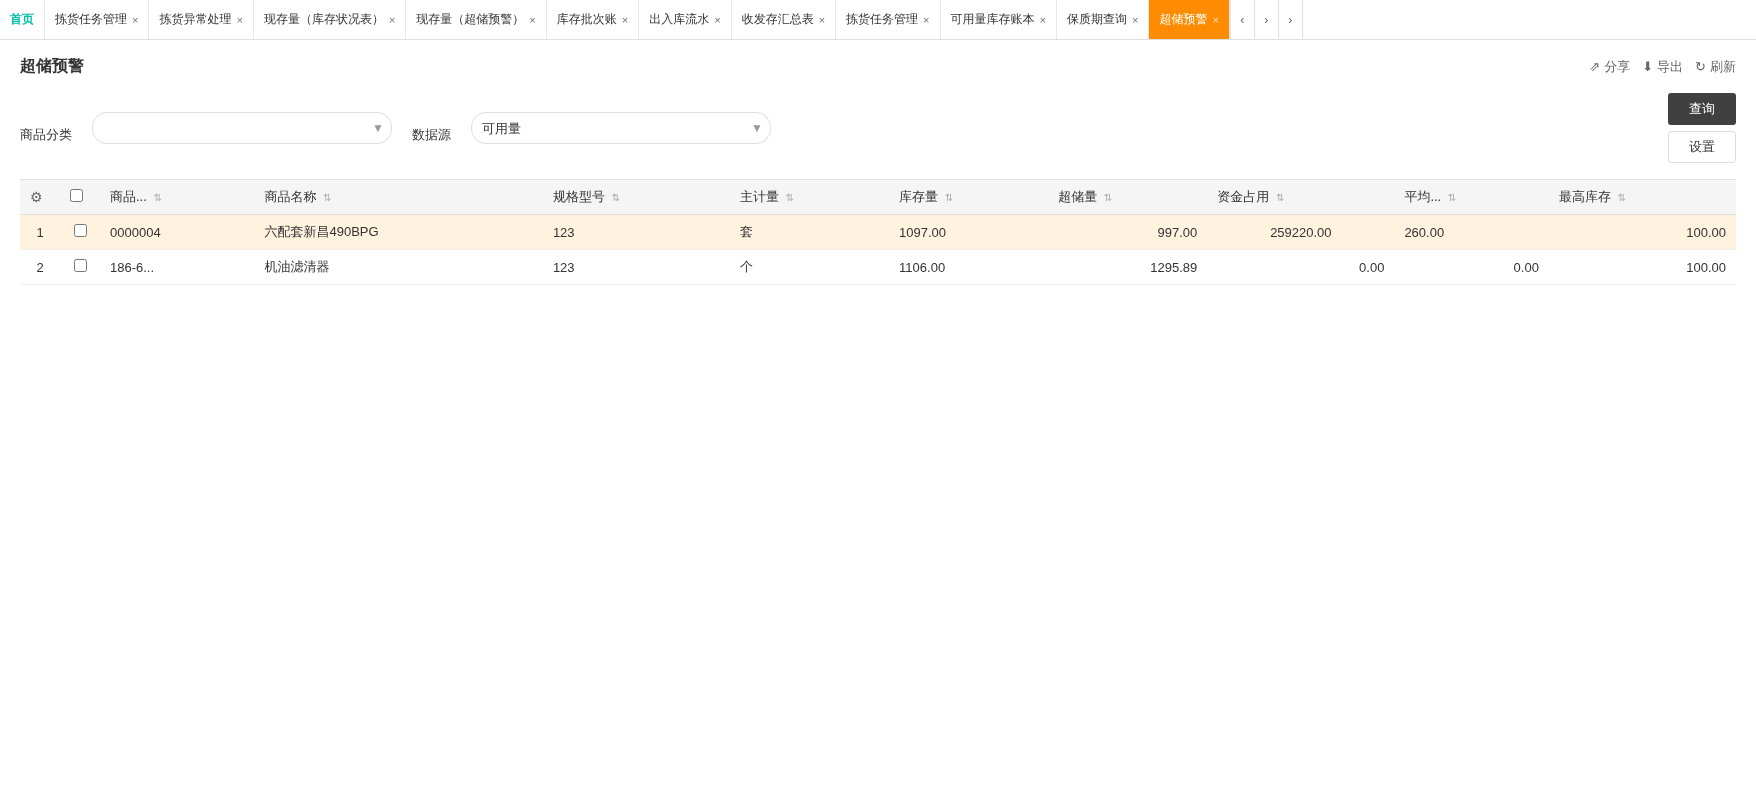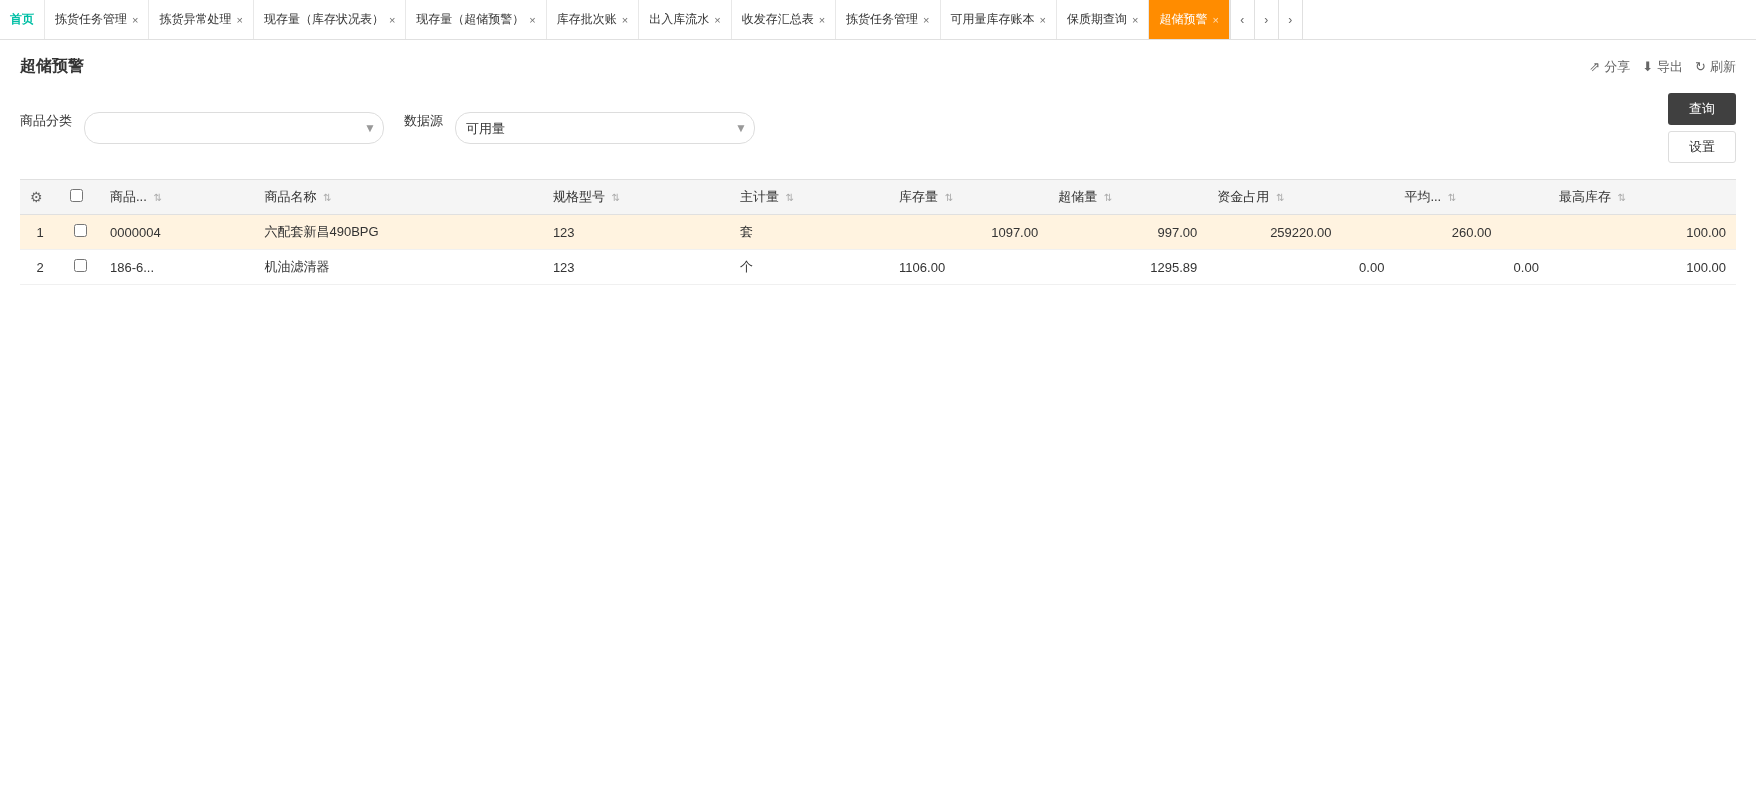--- a/index.html
+++ b/index.html
@@ -99,22 +99,22 @@
 
     
     .filter-row {
       display: flex;
       align-items: center;
       gap: 20px;
       margin-bottom: 16px;
     }
     .filter-item {
       display: flex;
-      align-items: flex-start;
-      gap: 12px;
+      align-items: flex-end;
+      gap: 20px;
     }
     .filter-label {
       font-size: 13px;
       color: #333;
       white-space: nowrap;
     }
     .filter-select {
       width: 300px;
       height: 32px;
       border: 1px solid #ddd;
@@ -362,24 +362,24 @@
     <tbody id="table-body">
     <tr class="highlighted">
       <td class="col-settings" style="text-align:center">1</td>
       <td class="col-checkbox" style="text-align:center">
         <input type="checkbox" style="">
       </td>
       <td>0000004</td>
       <td>六配套新昌490BPG</td>
       <td>123</td>
       <td>套</td>
-      <td style="text-align:right">1097.00</td>
+      <td style="text-align:left">1097.00</td>
       <td style="text-align:right">997.00</td>
       <td style="text-align:center">259220.00</td>
-      <td style="text-align:center">260.00</td>
+      <td style="text-align:left">260.00</td>
       <td style="text-align:right">100.00</td>
     </tr>
         <tr>
       <td class="col-settings" style="text-align:center">2</td>
       <td class="col-checkbox" style="text-align:center">
         <input type="checkbox" style="">
       </td>
       <td>186-6...</td>
       <td>机油滤清器</td>
       <td>123</td>

